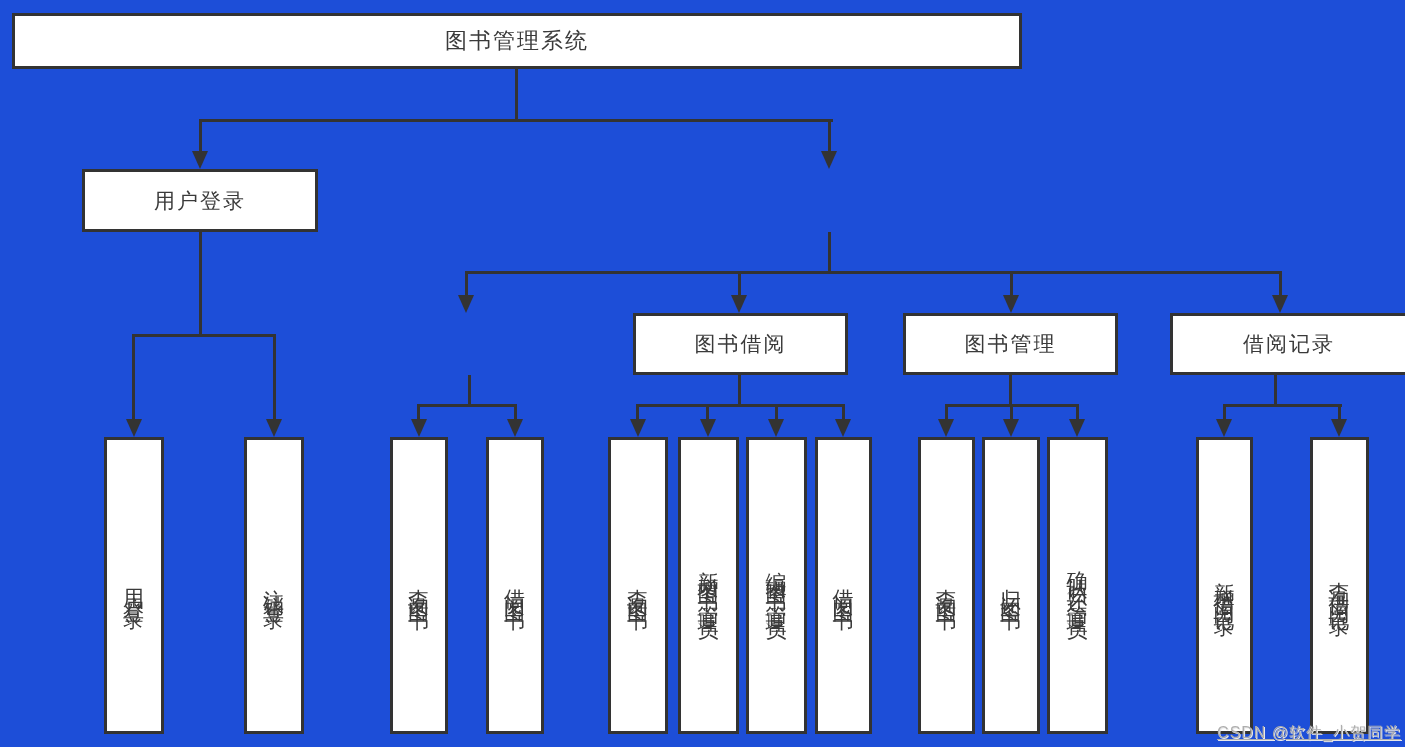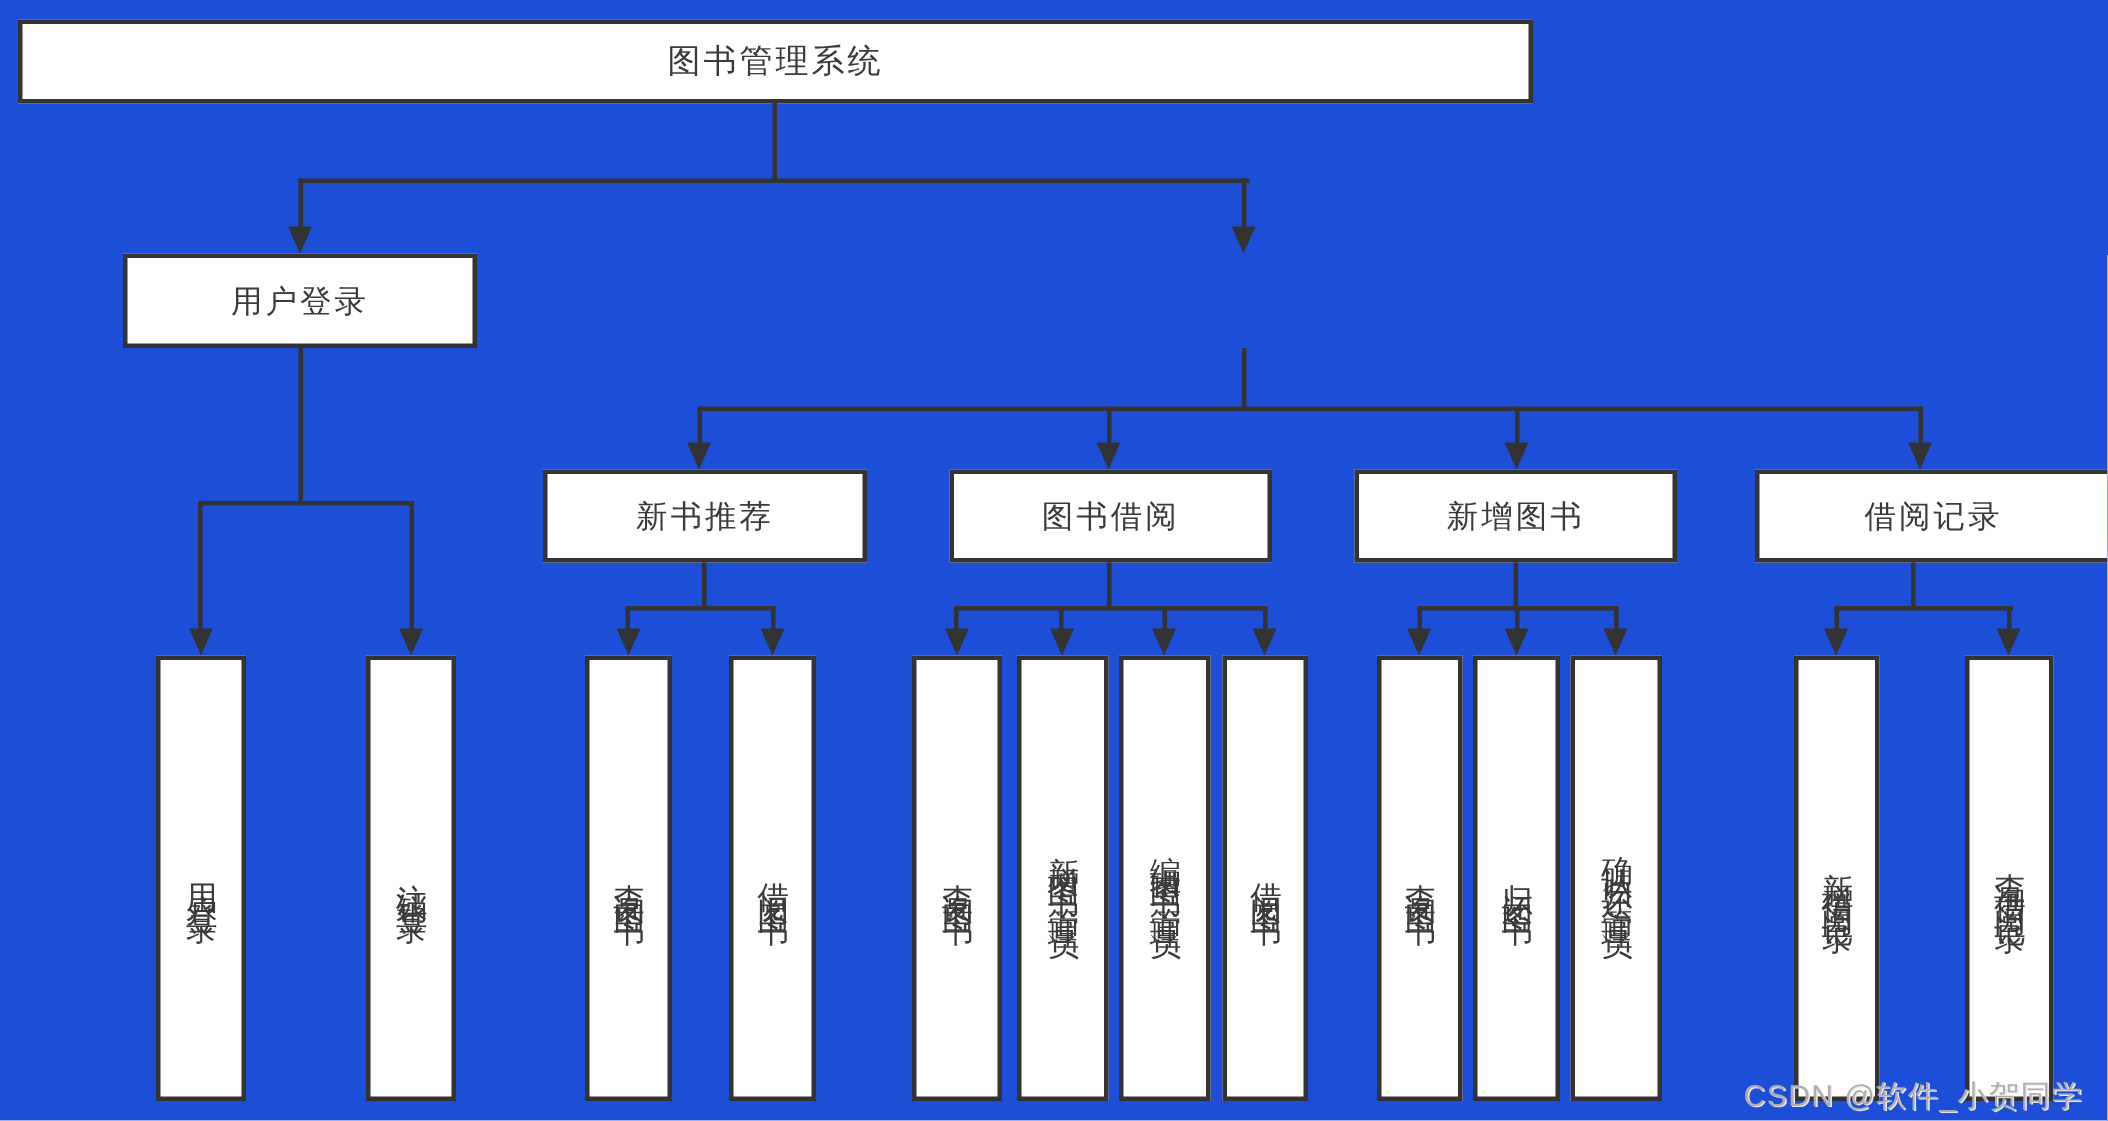--- a/index.html
+++ b/index.html
@@ -34,25 +34,26 @@
   .root-box{font-size:22px;}
   .ln{position:absolute;background:#333333;}
   .ar{
     position:absolute;width:0;height:0;
     border-left:8px solid transparent;
     border-right:8px solid transparent;
     border-top:18px solid #333333;
   }
   .watermark{
     position:absolute;
-    right:16px;bottom:3px;
+    right:4px;bottom:3px;
     color:#aeaeae;
-    font-size:20px;
+    font-size:16px;
     letter-spacing:1px;
     text-shadow:1px 1px 0 #e8e8e8;
+    text-decoration:underline;
   }
 </style>
 </head>
 <body>
 
 <div class="canvas">
 
   <div class="box root-box" style="left:12px;top:13px;width:1010px;height:56px">图书管理系统</div>
 
   <div class="ln" style="left:515px;top:68px;width:3px;height:53px"></div>
@@ -75,23 +76,22 @@
   <div class="ln" style="left:466px;top:271px;width:816px;height:3px"></div>
   <div class="ln" style="left:465px;top:271px;width:3px;height:28px"></div>
   <div class="ar" style="left:458px;top:295px"></div>
   <div class="ln" style="left:738px;top:271px;width:3px;height:28px"></div>
   <div class="ar" style="left:731px;top:295px"></div>
   <div class="ln" style="left:1010px;top:271px;width:3px;height:28px"></div>
   <div class="ar" style="left:1003px;top:295px"></div>
   <div class="ln" style="left:1279px;top:271px;width:3px;height:28px"></div>
   <div class="ar" style="left:1272px;top:295px"></div>
 
-  <div class="box" style="left:362px;top:313px;width:216px;height:62px">新书推荐</div>
   <div class="box" style="left:633px;top:313px;width:215px;height:62px">图书借阅</div>
-  <div class="box" style="left:903px;top:313px;width:215px;height:62px">新增图书</div>
+  <div class="box" style="left:903px;top:313px;width:215px;height:62px">图书管理</div>
   <div class="box" style="left:1170px;top:313px;width:238px;height:62px">借阅记录</div>
 
   <div class="ln" style="left:468px;top:375px;width:3px;height:32px"></div>
   <div class="ln" style="left:417px;top:404px;width:100px;height:3px"></div>
   <div class="ln" style="left:417px;top:404px;width:3px;height:19px"></div>
   <div class="ar" style="left:411px;top:419px"></div>
   <div class="ln" style="left:514px;top:404px;width:3px;height:19px"></div>
   <div class="ar" style="left:507px;top:419px"></div>
 
   <div class="ln" style="left:738px;top:375px;width:3px;height:32px"></div>

